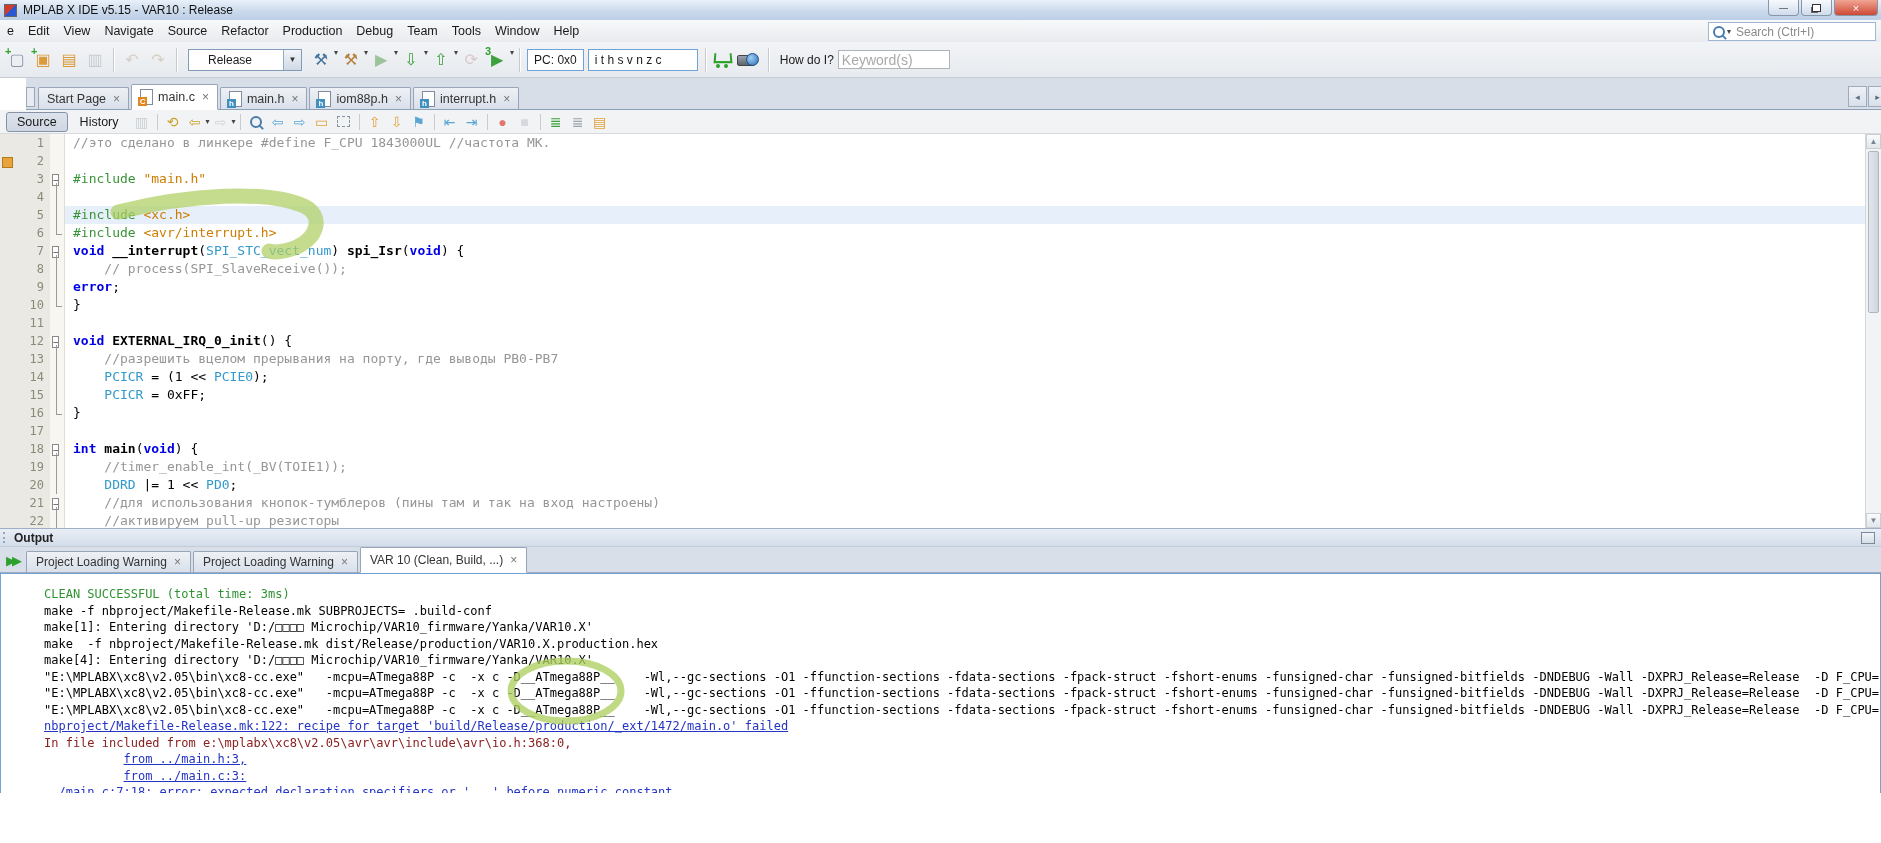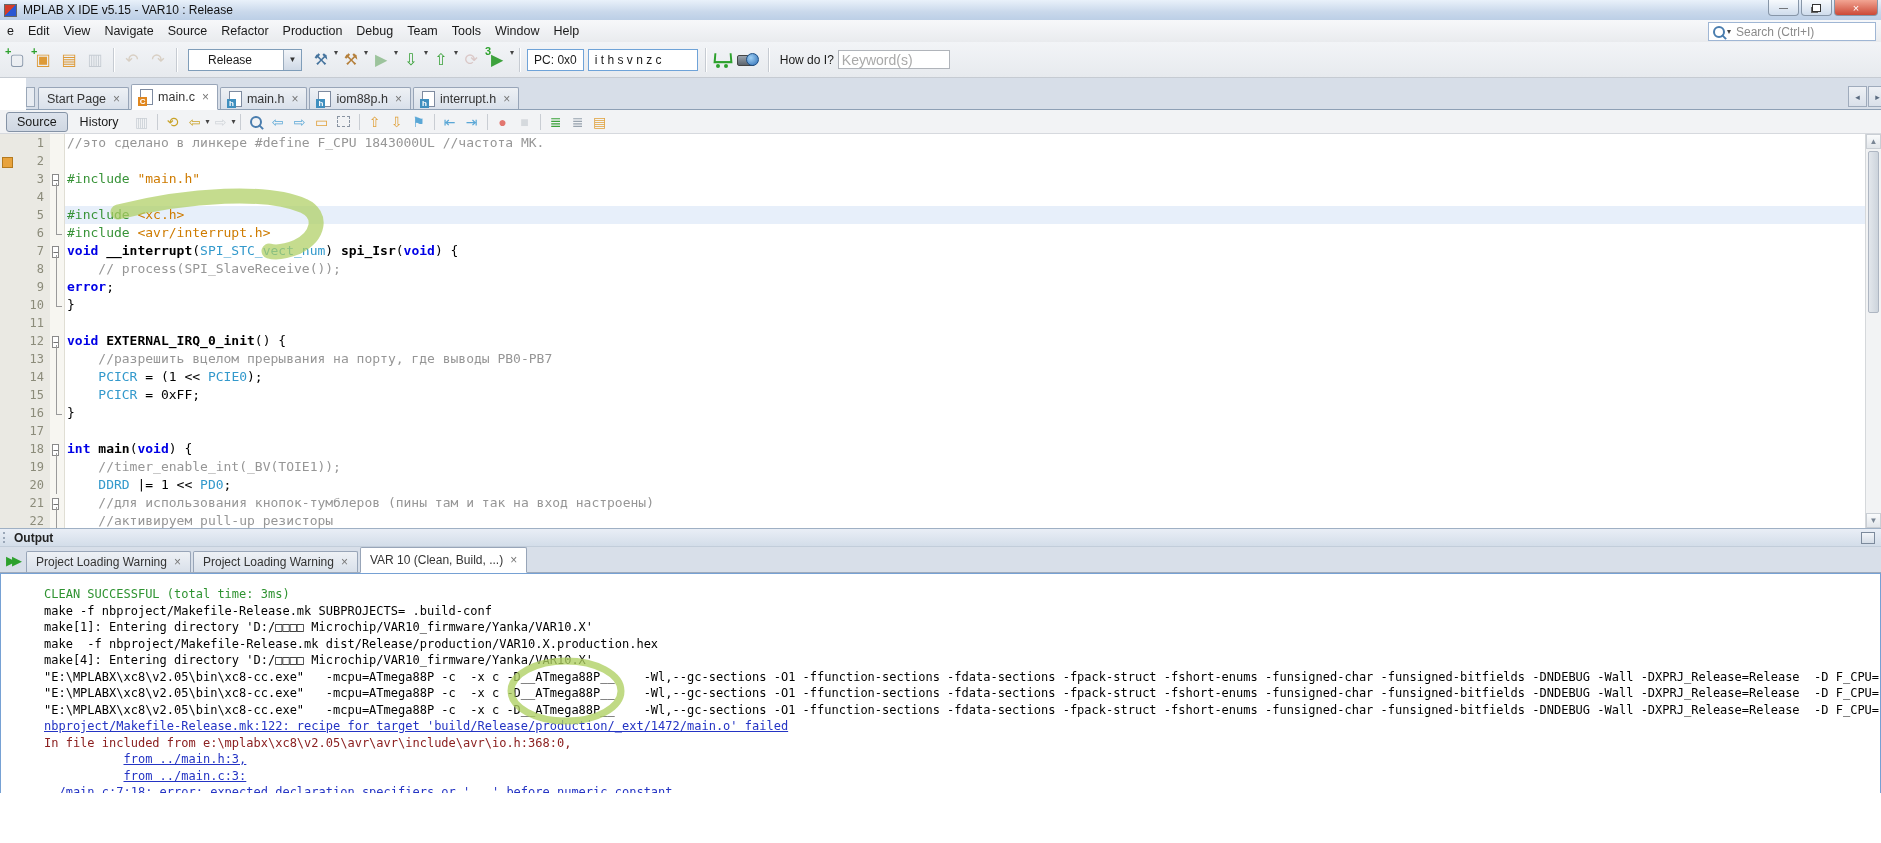--- a/index.html
+++ b/index.html
@@ -89,21 +89,21 @@
   .crow{display:flex;height:18px;font-family:"DejaVu Sans Mono","Liberation Mono",monospace;font-size:13px;
     line-height:18px;white-space:pre;}
   .gm{width:14px;background:#eae9e3;flex:none;}
   .ln{width:30px;text-align:right;padding-right:6px;color:#8b8b7a;background:#eae9e3;font-size:12px;flex:none;}
   .fold{width:14px;flex:none;background:#f7f6f1;border-right:1px solid #e0ded4;position:relative;}
   .fm{width:9px;height:9px;border:1px solid #8a8a8a;background:#fff;font-size:9px;line-height:7px;
       text-align:center;color:#444;margin:4px 0 0 2px;font-family:"DejaVu Sans Mono",monospace;}
   .fl{position:absolute;left:6px;top:0;bottom:0;border-left:1px solid #9a9a9a;}
   .fl.half{top:13px;}
   .fe{position:absolute;left:6px;top:0;height:10px;width:5px;border-left:1px solid #9a9a9a;border-bottom:1px solid #9a9a9a;}
-  .ccode{flex:1;padding-left:2px;}
+  .ccode{flex:1;padding-left:8px;}
   .crow.cur .ccode{background:#e7effa;}
   .cm{color:#969696;} .pp{color:#389338;} .str{color:#ce7b00;}
   .kw{color:#0000e6;font-weight:bold;} .fn{font-weight:bold;color:#000;} .mac{color:#3399cc;} .pl{color:#000;}
   #bookmark{position:absolute;left:2px;top:23px;width:9px;height:9px;background:#e8a33d;border:1px solid #b57a1e;z-index:5;}
   
   #vscroll{width:15px;background:#f2f3f4;border-left:1px solid #d5d8db;display:flex;flex-direction:column;flex:none;}
   .sbtn{height:15px;display:flex;align-items:center;justify-content:center;font-size:8px;color:#7a8694;
     background:linear-gradient(#fafbfc,#e2e6ea);border:1px solid #c9ced4;box-sizing:border-box;}
   #vthumb{margin:2px 2px;height:160px;background:linear-gradient(90deg,#e3e7ec,#cdd4dc);
     border:1px solid #aeb6c2;border-radius:2px;}

